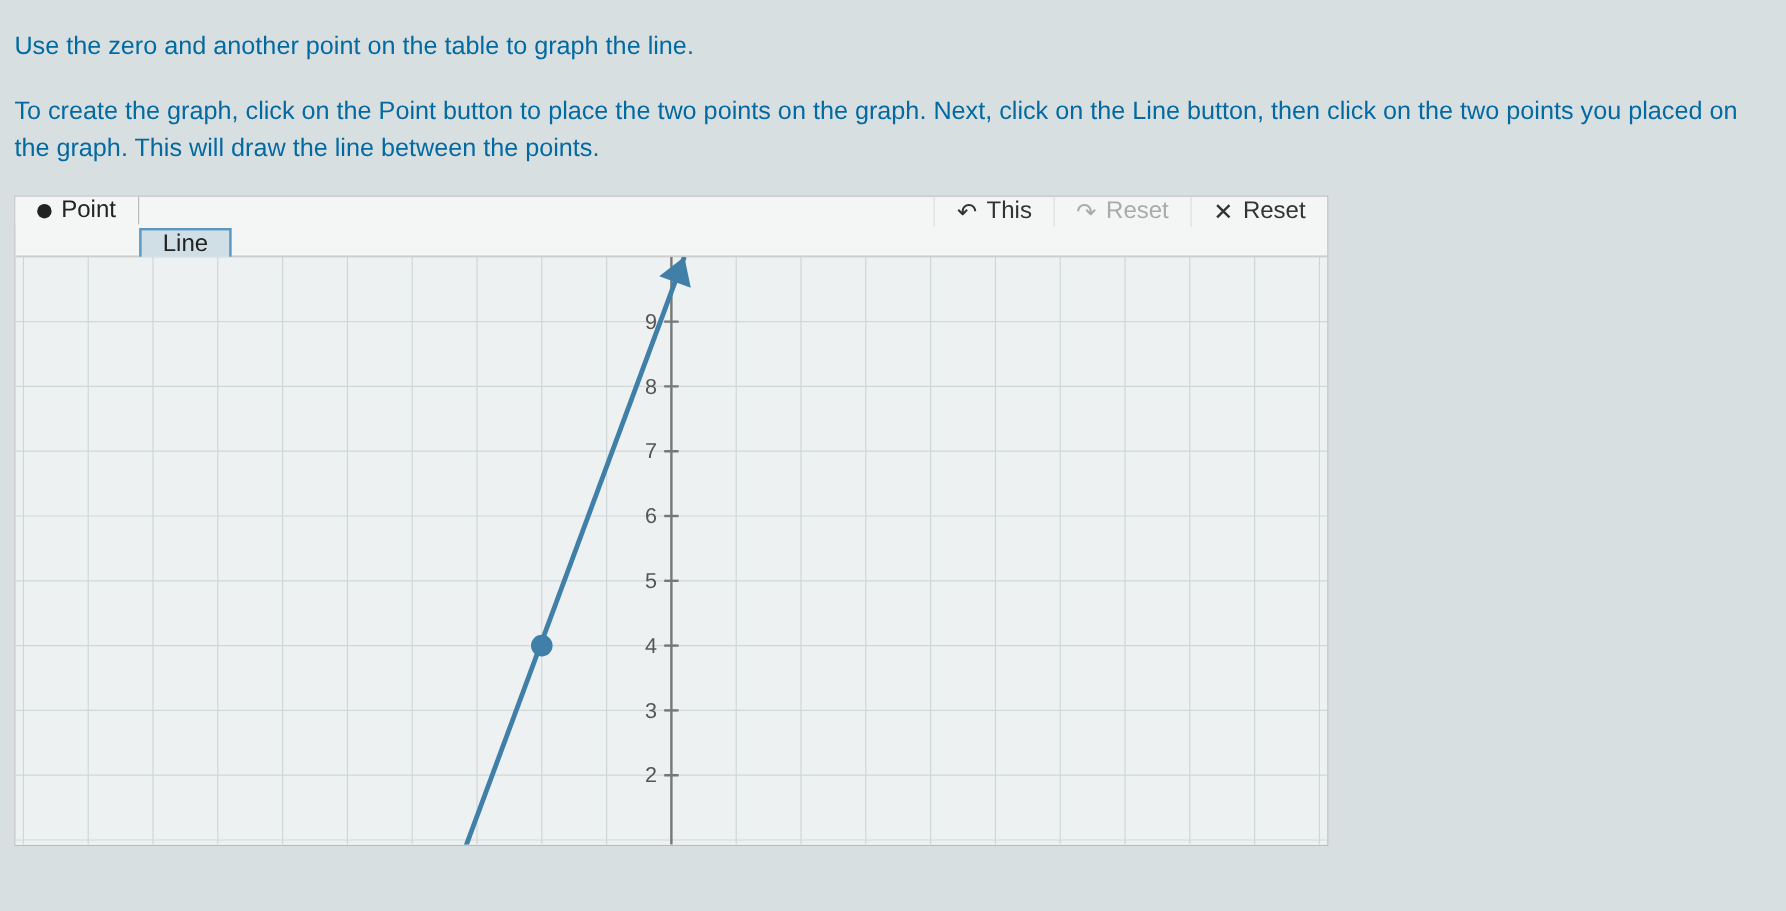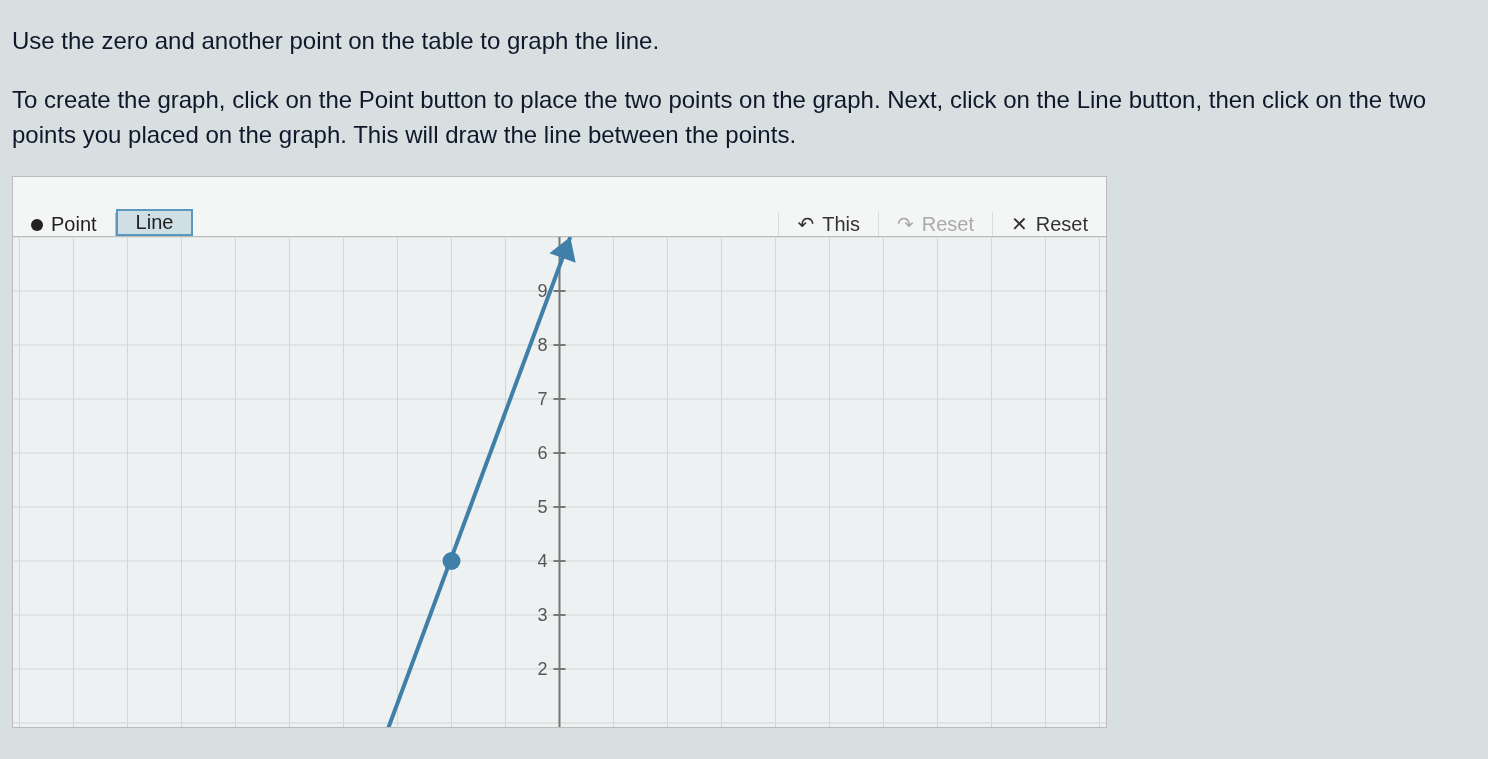--- a/index.html
+++ b/index.html
@@ -5,53 +5,54 @@
     * { box-sizing: border-box; margin: 0; padding: 0; }
     body {
       font-family: Arial, Helvetica, sans-serif;
       background: #d8dfe0;
       color: #2a2a2a;
       padding: 24px 12px;
       width: 1488px;
       overflow: hidden;
     }
     .instruction {
-      font-size: 24px;
+      font-size: 21px;
       line-height: 1.45;
-      color: #0f172a;
+      color: #0369a1;
       margin-bottom: 24px;
       max-width: 1440px;
     }
     .instruction + .instruction { }
     .panel {
       width: 1095px;
       border: 1px solid #bbb;
       background: #eef1f1;
     }
     .toolbar {
       display: flex;
-      align-items: flex-end;
-      height: 60px;
+      align-items: flex-start;
+      height: 50px;
       border-bottom: 1px solid #bbb;
       background: #f4f6f6;
     }
     .tool-btn {
       display: flex;
       align-items: center;
       gap: 8px;
       padding: 0 18px;
       font-size: 20px;
       color: #222;
       border-right: 1px solid #bbb;
       background: #f4f6f6;
       cursor: pointer;
     }
     .tool-btn.active {
       background: #d0dee6;
       border: 2px solid #5a98bf;
+      margin-top: 26px;
     }
     .tool-spacer { flex: 1; }
     .action-btn {
       display: flex;
       align-items: center;
       gap: 8px;
       padding: 0 18px;
       font-size: 20px;
       color: #333;
       border-left: 1px solid #ddd;

